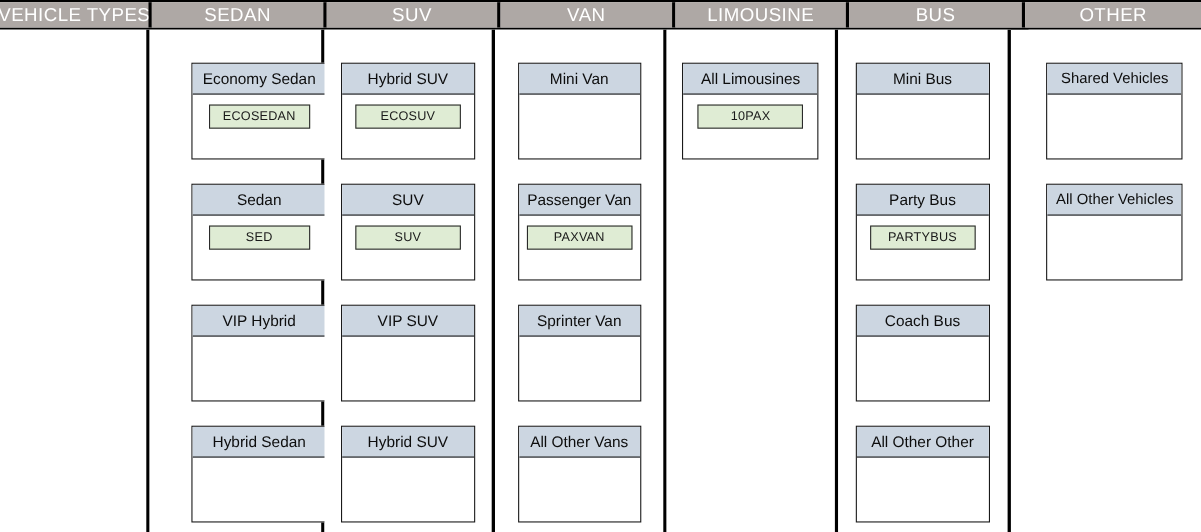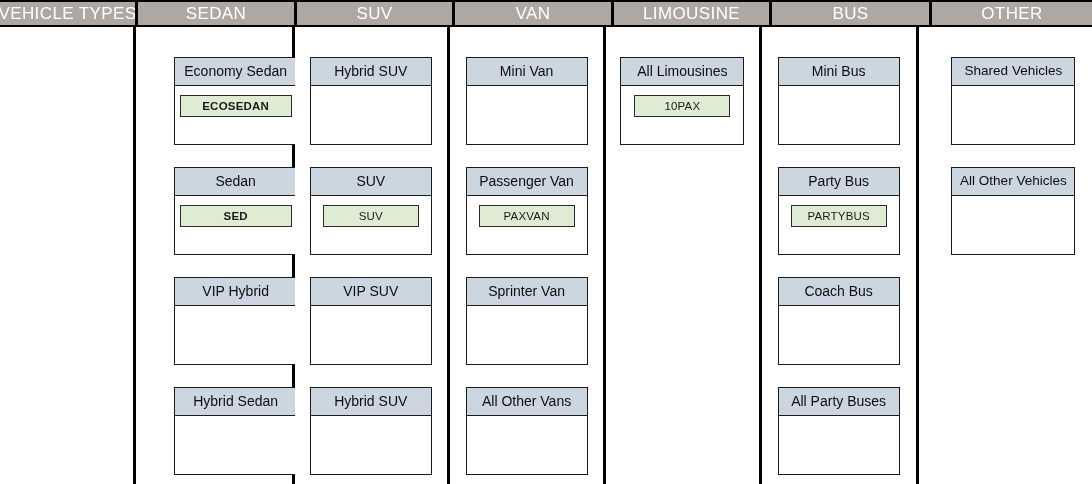--- a/index.html
+++ b/index.html
@@ -109,24 +109,24 @@
     text-align: center;
     font-size: 11.5px;
     color: #1a1a1a;
     letter-spacing: 0.2px;
     white-space: nowrap;
     overflow: hidden;
   }
 
   
   .col-sedan .card { width: 124px; margin-left: 44px; }
-  .col-sedan .tag  { width: 112px; font-weight: bold; }
+  .col-sedan .tag  { width: 92px; }
   .col-suv   .card { width: 122px; }
   .col-suv   .tag  { width: 96px; }
-  .col-van   .card { width: 122px; }
+  .col-van   .card { width: 112px; }
   .col-van   .tag  { width: 96px; }
   .col-limo  .card { width: 124px; }
   .col-limo  .tag  { width: 96px; }
   .col-bus   .card { width: 122px; }
   .col-bus   .tag  { width: 96px; }
   .col-other .card { width: 124px; }
   .col-other .card-title { font-size: 13.5px; }
 </style>
 </head>
 <body>
@@ -171,20 +171,23 @@
           <div class="card-title">Hybrid Sedan</div>
           <div class="card-body"></div>
         </div>
       </div>
     </div>
 
     <div class="column col-suv" style="width:158px">
       <div class="card-stack">
         <div class="card">
           <div class="card-title">Hybrid SUV</div>
+          <div class="card-body">
+            <div class="tag">ECOSUV</div>
+          </div>
         </div>
         <div class="card">
           <div class="card-title">SUV</div>
           <div class="card-body">
             <div class="tag">SUV</div>
           </div>
         </div>
         <div class="card">
           <div class="card-title">VIP SUV</div>
           <div class="card-body"></div>
@@ -240,21 +243,21 @@
           <div class="card-title">Party Bus</div>
           <div class="card-body">
             <div class="tag">PARTYBUS</div>
           </div>
         </div>
         <div class="card">
           <div class="card-title">Coach Bus</div>
           <div class="card-body"></div>
         </div>
         <div class="card">
-          <div class="card-title">All Party Buses</div>
+          <div class="card-title">All Other Other</div>
           <div class="card-body"></div>
         </div>
       </div>
     </div>
 
     <div class="column col-other" style="width:160px">
       <div class="card-stack">
         <div class="card">
           <div class="card-title">Shared Vehicles</div>
           <div class="card-body"></div>

